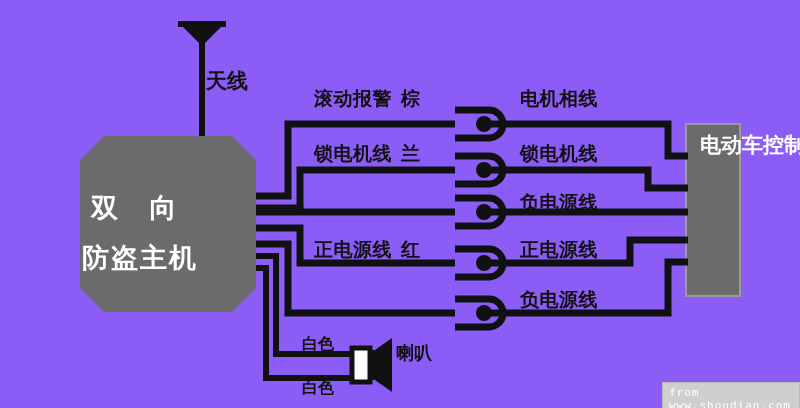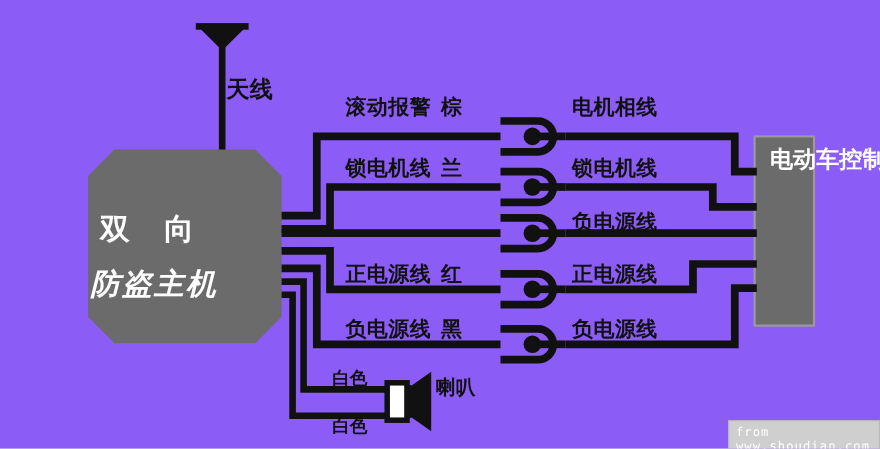--- a/index.html
+++ b/index.html
@@ -48,21 +48,20 @@
   }
   #main-unit-l1 {
     font-size: 27px;
     letter-spacing: 11px;
     text-indent: 11px;
   }
   #main-unit-l2 {
     font-size: 27px;
     letter-spacing: 2px;
     text-indent: 2px;
-    font-style: italic;
   }
   #ctrl-text {
     font-size: 21px;
     line-height: 1.06;
     font-weight: 700;
     color: #ffffff;
     text-align: center;
     width: 26px;
     word-break: break-all;
   }
@@ -196,23 +195,20 @@
 
   <div class="lbl wire-lbl" style="left:314px; top:144px;">
     <span>锁电机线</span><span class="color-word">兰</span>
   </div>
   <div class="lbl wire-lbl" style="left:314px; top:89px;">
     <span>滚动报警</span><span class="color-word">棕</span>
   </div>
   <div class="lbl wire-lbl" style="left:314px; top:240px;">
     <span>正电源线</span><span class="color-word">红</span>
   </div>
-  <div class="lbl wire-lbl" style="left:314px; top:290px;">
-    <span>负电源线</span><span class="color-word">黑</span>
-  </div>
 
   <div class="lbl wire-lbl" style="left:520px; top:89px;text-align:center;">电机相线</div>
   <div class="lbl wire-lbl" style="left:520px; top:144px;">锁电机线</div>
   <div class="lbl wire-lbl" style="left:520px; top:193px;">负电源线</div>
   <div class="lbl wire-lbl" style="left:520px; top:240px;">正电源线</div>
   <div class="lbl wire-lbl" style="left:520px; top:290px;">负电源线</div>
 
   <div class="lbl white-lbl" style="left:302px; top:336px;">白色</div>
   <div class="lbl white-lbl" style="left:302px; top:380px;">白色</div>
   <div class="lbl spk-lbl" style="left:396px; top:344px;">喇叭</div>

